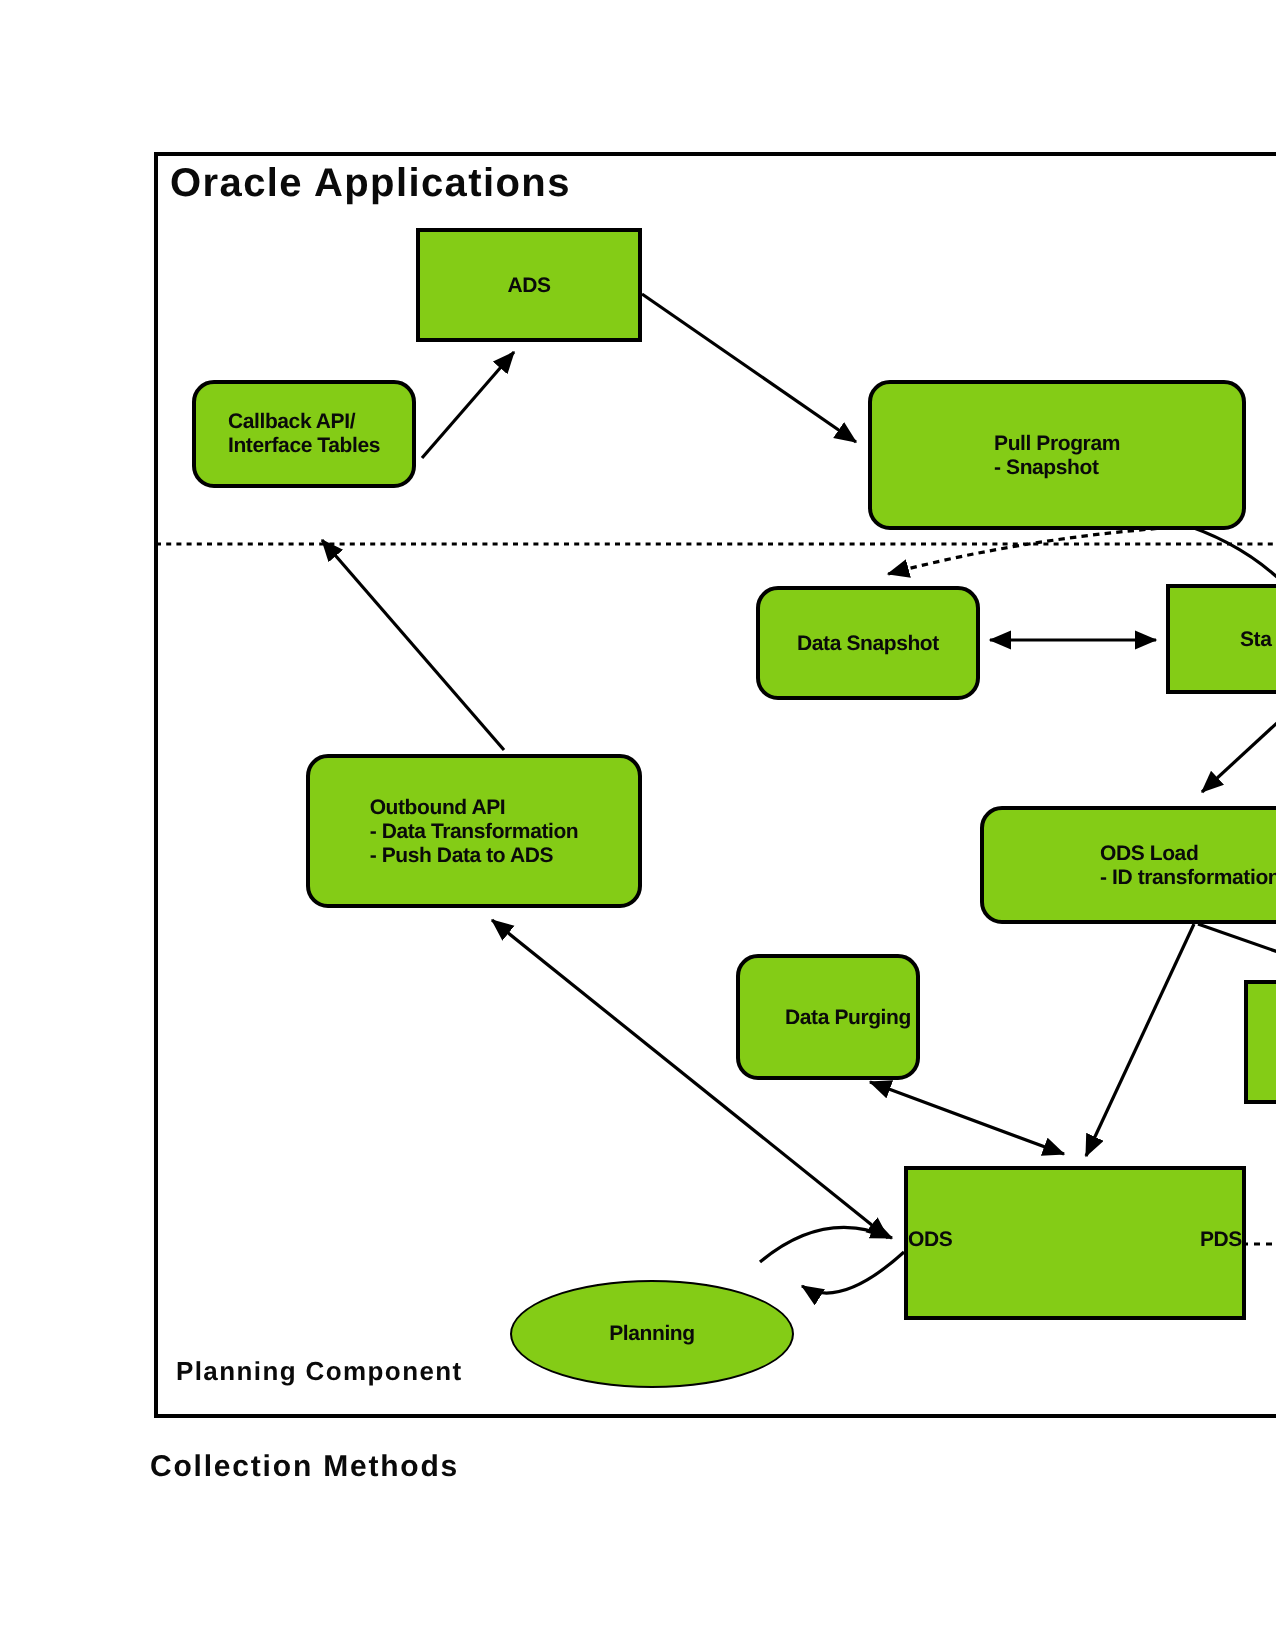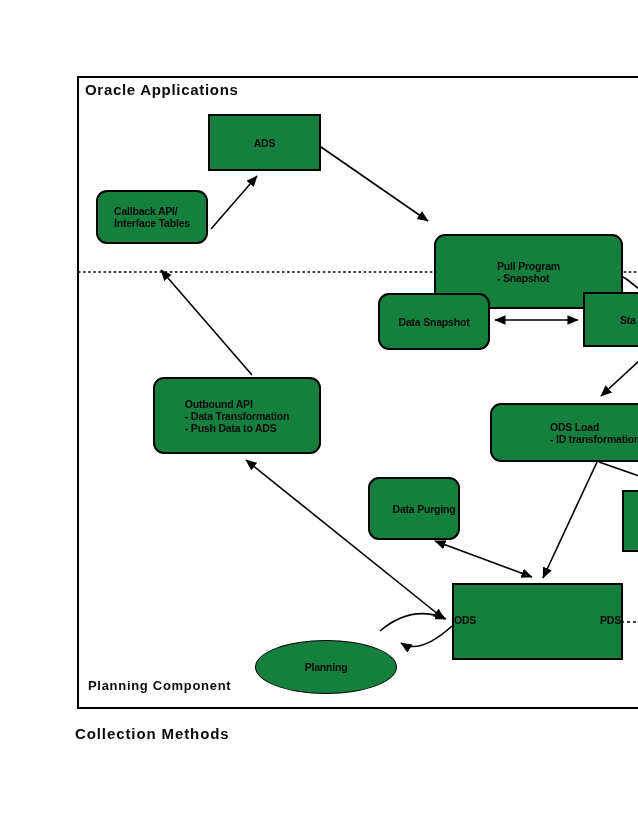--- a/index.html
+++ b/index.html
@@ -7,37 +7,37 @@
     width:638px;height:826px;position:relative;overflow:hidden;
     background:#ffffff;color:#000;
     font-family:"Liberation Sans",sans-serif;
   }
   .abs{position:absolute;}
   
   .container-box{
     left:77px;top:76px;width:580px;height:629px;
     border:2px solid #000;background:transparent;
   }
-  .frame-label{font-weight:bold;font-size:15px;letter-spacing:.7px;color:#0a0a0a;}
+  .frame-label{font-weight:bold;font-size:20px;letter-spacing:.7px;color:#0a0a0a;}
   .frame-label.oracle{left:85px;top:81px;}
   .frame-label.planning-comp{left:88px;top:678px;font-size:13px;}
   .page-title{left:75px;top:725px;font-weight:bold;font-size:15px;letter-spacing:.9px;color:#0a0a0a;}
   
   .node{
-    border:2px solid #000;background:#15803d;
+    border:2px solid #000;background:#84cc16;
     display:flex;align-items:center;justify-content:center;
     font-weight:bold;font-size:10.5px;line-height:12px;letter-spacing:-.2px;
     text-align:center;box-sizing:border-box;color:#0a0a0a;
   }
   .node.round{border-radius:11px;}
   .node .tblock{text-align:left;}
   .node .tblock span{display:block;}
   .n-ads{left:208px;top:114px;width:113px;height:57px;}
   .n-callback{left:96px;top:190px;width:112px;height:54px;}
-  .n-pull{left:434px;top:190px;width:189px;height:75px;margin-top:44px;}
+  .n-pull{left:434px;top:190px;width:189px;height:75px;}
   .n-cleansing{left:378px;top:293px;width:112px;height:57px;}
   .n-staging{left:583px;top:292px;width:95px;height:55px;justify-content:flex-start;padding-left:35px;}
   .n-outbound{left:153px;top:377px;width:168px;height:77px;}
   .n-odsload{left:490px;top:403px;width:178px;height:59px;justify-content:flex-start;padding-left:58px;}
   .n-purging{left:368px;top:477px;width:92px;height:63px;padding-left:20px;}
   .n-rightrect{left:622px;top:490px;width:40px;height:62px;}
   .n-odspds{left:452px;top:583px;width:171px;height:77px;justify-content:space-between;padding:9px 0 12px 0;}
   .n-planning{left:255px;top:640px;width:142px;height:54px;border-radius:50%;border-width:1.5px;}
   
   svg.wires{left:0;top:0;width:638px;height:826px;pointer-events:none;}

